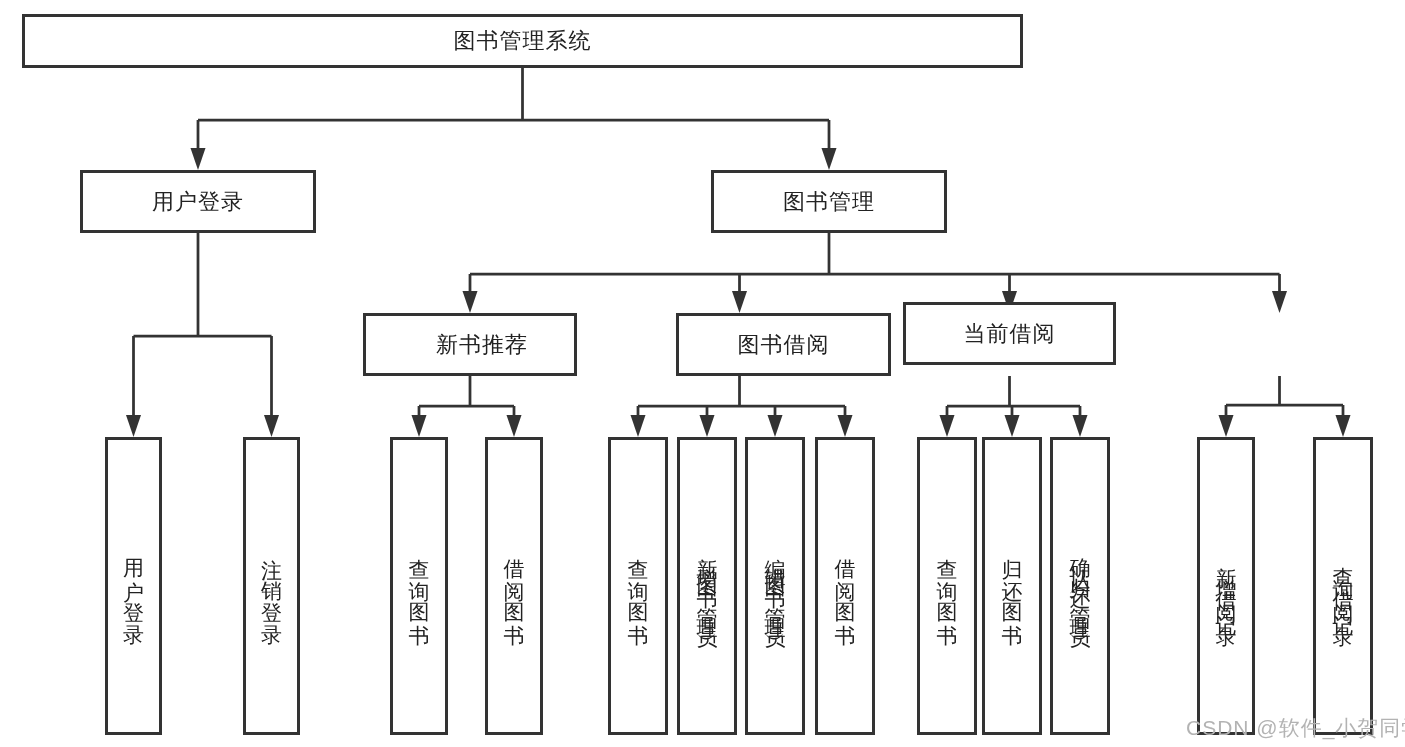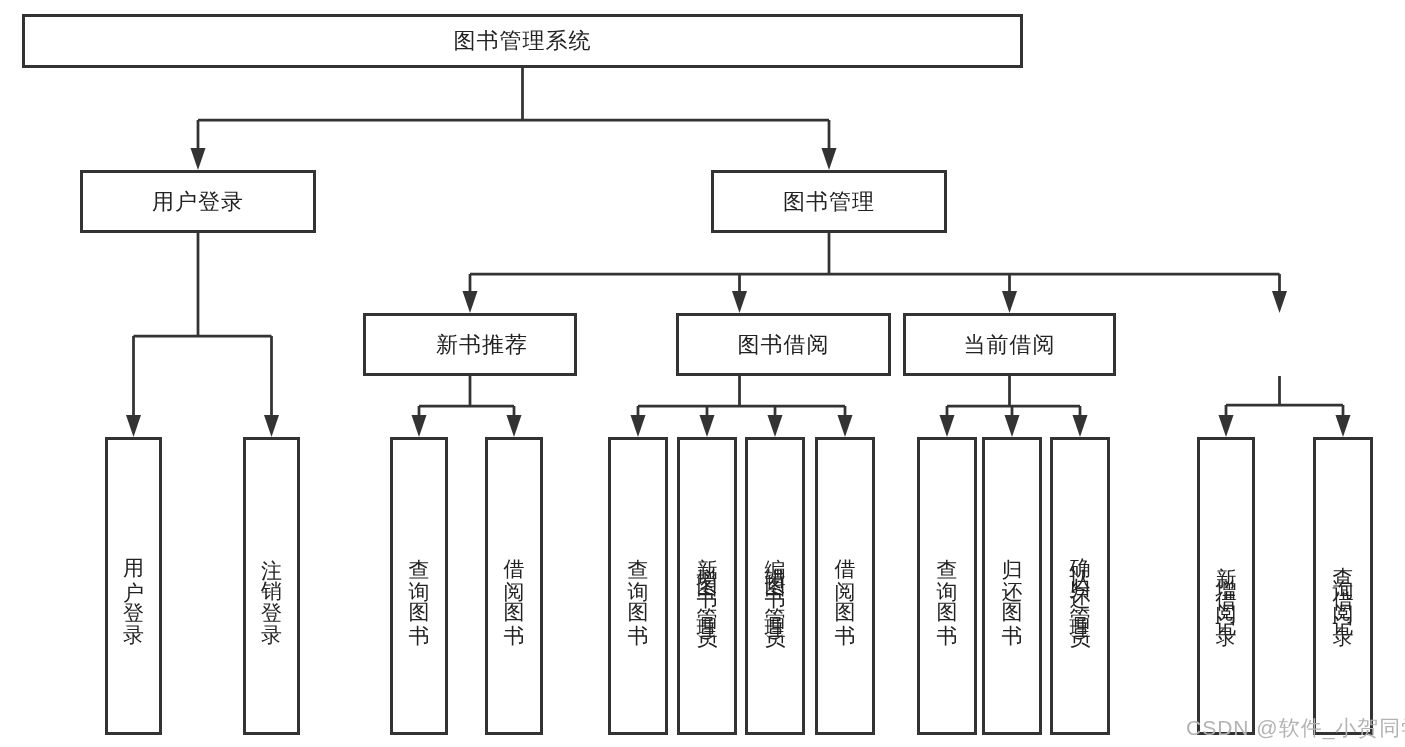--- a/index.html
+++ b/index.html
@@ -96,21 +96,21 @@
   <div class="node node-h" style="left:711px;top:170px;width:236px;height:63px;">
     <span>图书管理</span>
   </div>
 
   <div class="node node-h" style="left:363px;top:313px;width:214px;height:63px;padding-left:24px;">
     <span>新书推荐</span>
   </div>
   <div class="node node-h" style="left:632px;top:313px;width:215px;height:63px;margin-left:44px;">
     <span>图书借阅</span>
   </div>
-  <div class="node node-h" style="left:903px;top:313px;width:213px;height:63px;">
+  <div class="node node-h" style="left:903px;top:302px;width:213px;height:63px;">
     <span>当前借阅</span>
   </div>
 
   <div class="node node-v" style="left:105px;width:57px;">
     <span class="vlabel v4">用户登录</span>
   </div>
   <div class="node node-v" style="left:243px;width:57px;">
     <span class="vlabel v4">注销登录</span>
   </div>
 

